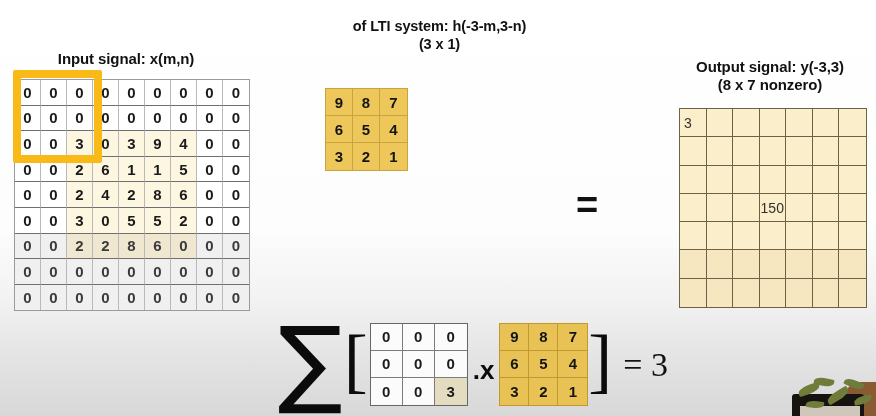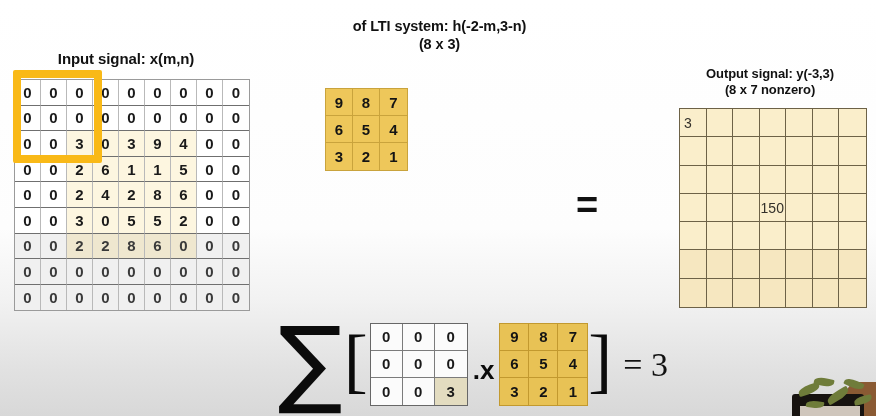--- a/index.html
+++ b/index.html
@@ -209,21 +209,21 @@
     font-size: 15px;
     background: #e8c255;
     color: #141414;
   }
   #eq-kernel-grid .cell:nth-child(3n) { border-right: none; }
   #eq-kernel-grid .cell.lastrow { border-bottom: none; }
 
   
   #input-title  { left: 6px;   top: 50px;  width: 240px; font-size: 15px; }
   #kernel-title { left: 262px; top: 18px;  width: 355px; font-size: 14.5px; }
-  #output-title { left: 670px; top: 58px;  width: 200px; font-size: 13px; margin-top: 8px; }
+  #output-title { left: 670px; top: 58px;  width: 200px; font-size: 15px; }
 
   
   #webcam-overlay {
     position: absolute;
     right: 0;
     bottom: 0;
     width: 116px;
     height: 56px;
     overflow: hidden;
     pointer-events: none;
@@ -343,22 +343,22 @@
       <div class="cell lastrow dim">0</div>
       <div class="cell lastrow dim">0</div>
       <div class="cell lastrow dim">0</div>
       <div class="cell lastrow dim">0</div>
       <div class="cell lastrow dim">0</div>
     </div>
 
   <div id="selection-box"></div>
 
   <div class="title" id="kernel-title">
-    <span class="line">of LTI system: h(-2-m,3-n)</span>
-    <span class="line">(8 x 3)</span>
+    <span class="line">of LTI system: h(-3-m,3-n)</span>
+    <span class="line">(3 x 1)</span>
   </div>
 
   <div class="grid" id="kernel-grid">
       <div class="cell">9</div>
       <div class="cell">8</div>
       <div class="cell">7</div>
       <div class="cell">6</div>
       <div class="cell">5</div>
       <div class="cell">4</div>
       <div class="cell lastrow">3</div>

